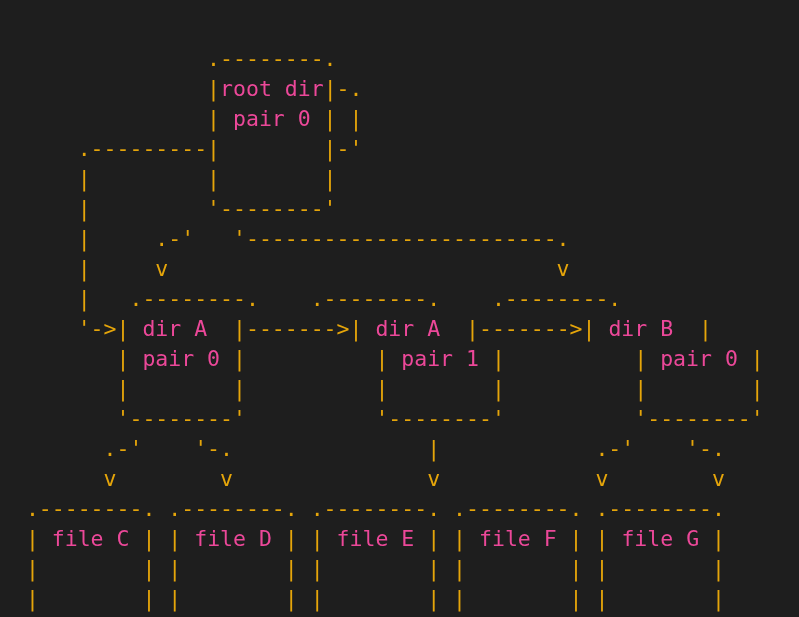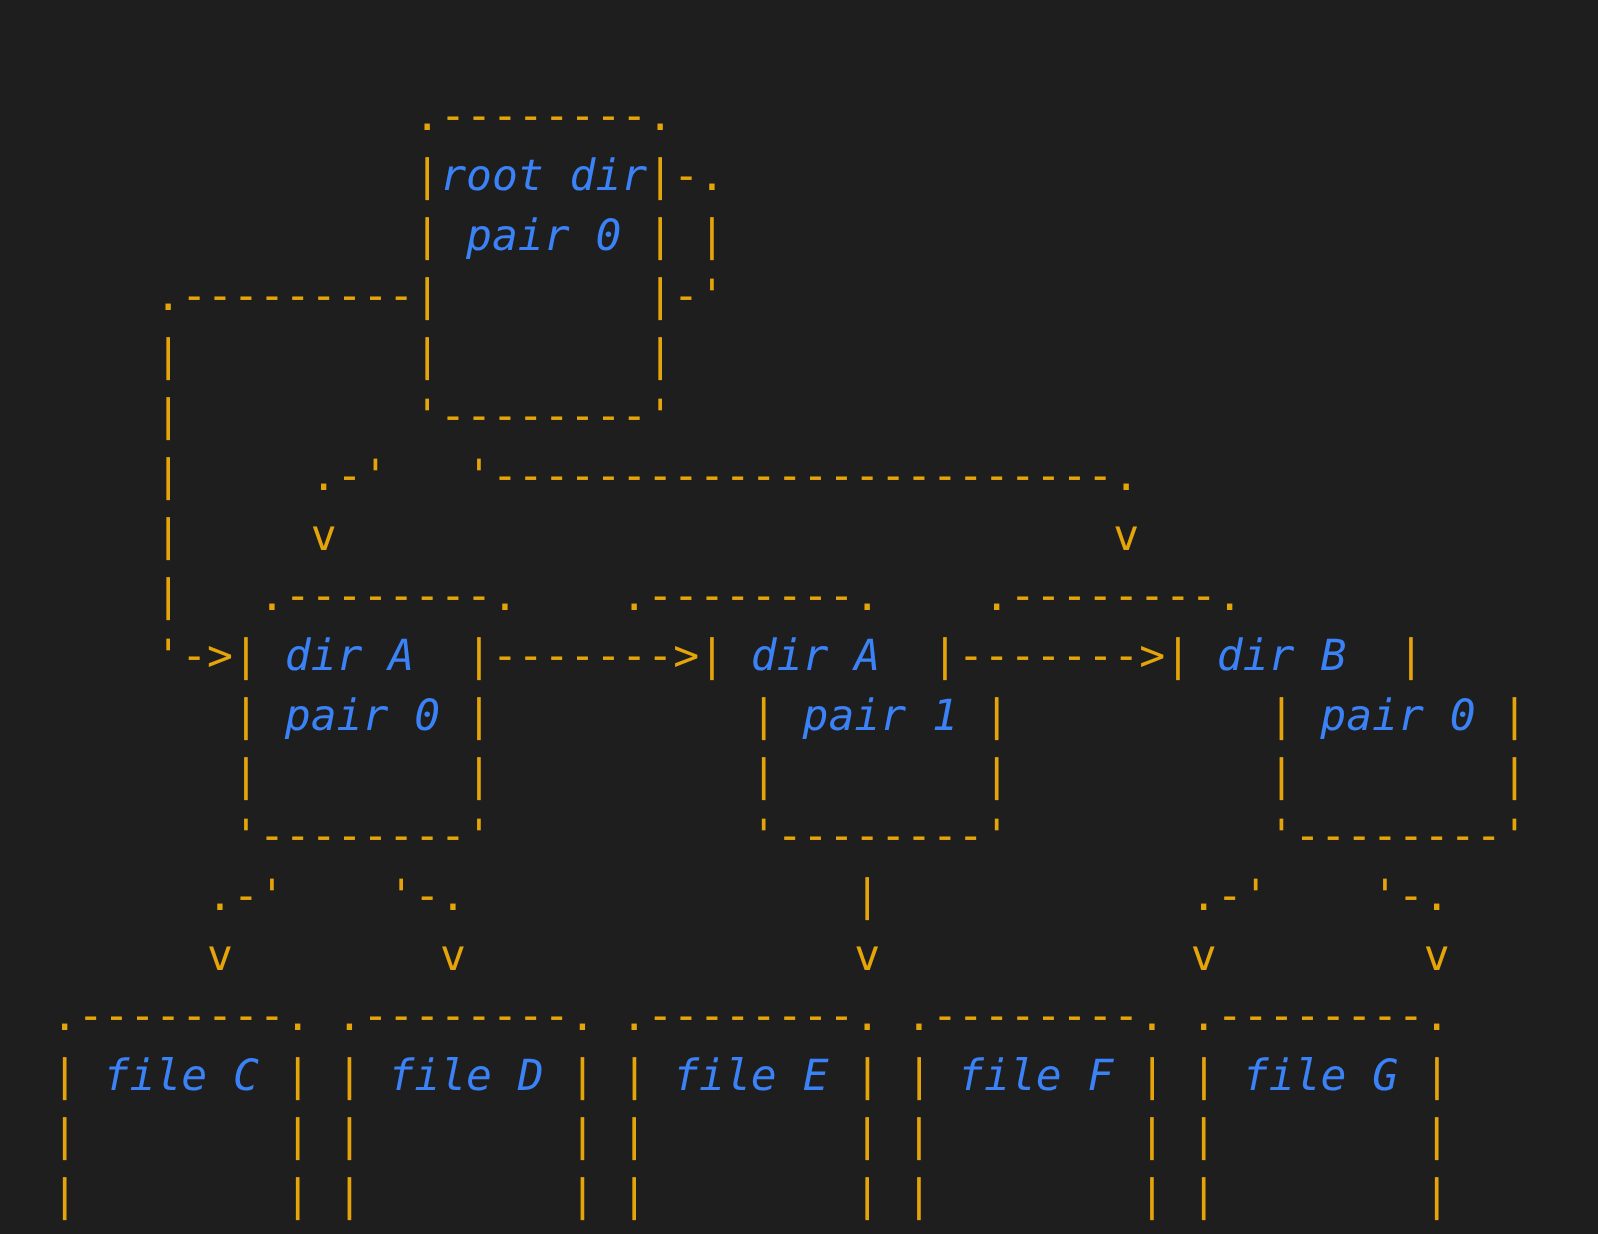--- a/index.html
+++ b/index.html
@@ -22,22 +22,21 @@
     top: 14px;
     font-family: "DejaVu Sans Mono", "Liberation Mono", monospace;
     font-size: 21.5px;
     line-height: 30px;
     letter-spacing: 0px;
     white-space: pre;
     color: #e5a50a;
     -webkit-font-smoothing: antialiased;
   }
   .ascii-art .lbl {
-    color: #3b82f6;
-    font-style: italic;
+    color: #ec4899;
   }
 </style>
 </head>
 <body>
 
 <div id="canvas">
   <div class="ascii-art" id="art"><div>&nbsp;</div><div>                .--------.</div><div><span>                |</span><span class="lbl">root dir</span><span>|-.</span></div><div><span>                | </span><span class="lbl">pair 0</span><span> | |</span></div><div>      .---------|        |-'</div><div>      |         |        |</div><div>      |         '--------'</div><div>      |     .-'   '------------------------.</div><div>      |     v                              v</div><div>      |   .--------.    .--------.    .--------.</div><div><span>      '-&gt;| </span><span class="lbl">dir A</span><span>  |-------&gt;| </span><span class="lbl">dir A</span><span>  |-------&gt;| </span><span class="lbl">dir B</span><span>  |</span></div><div><span>         | </span><span class="lbl">pair 0</span><span> |          | </span><span class="lbl">pair 1</span><span> |          | </span><span class="lbl">pair 0</span><span> |</span></div><div>         |        |          |        |          |        |</div><div>         '--------'          '--------'          '--------'</div><div>        .-'    '-.               |            .-'    '-.</div><div>        v        v               v            v        v</div><div>  .--------. .--------. .--------. .--------. .--------.</div><div><span>  | </span><span class="lbl">file C</span><span> | | </span><span class="lbl">file D</span><span> | | </span><span class="lbl">file E</span><span> | | </span><span class="lbl">file F</span><span> | | </span><span class="lbl">file G</span><span> |</span></div><div>  |        | |        | |        | |        | |        |</div><div>  |        | |        | |        | |        | |        |</div><div>  '--------' '--------' '--------' '--------' '--------'</div></div>
 </div>
 
 </body></html>

